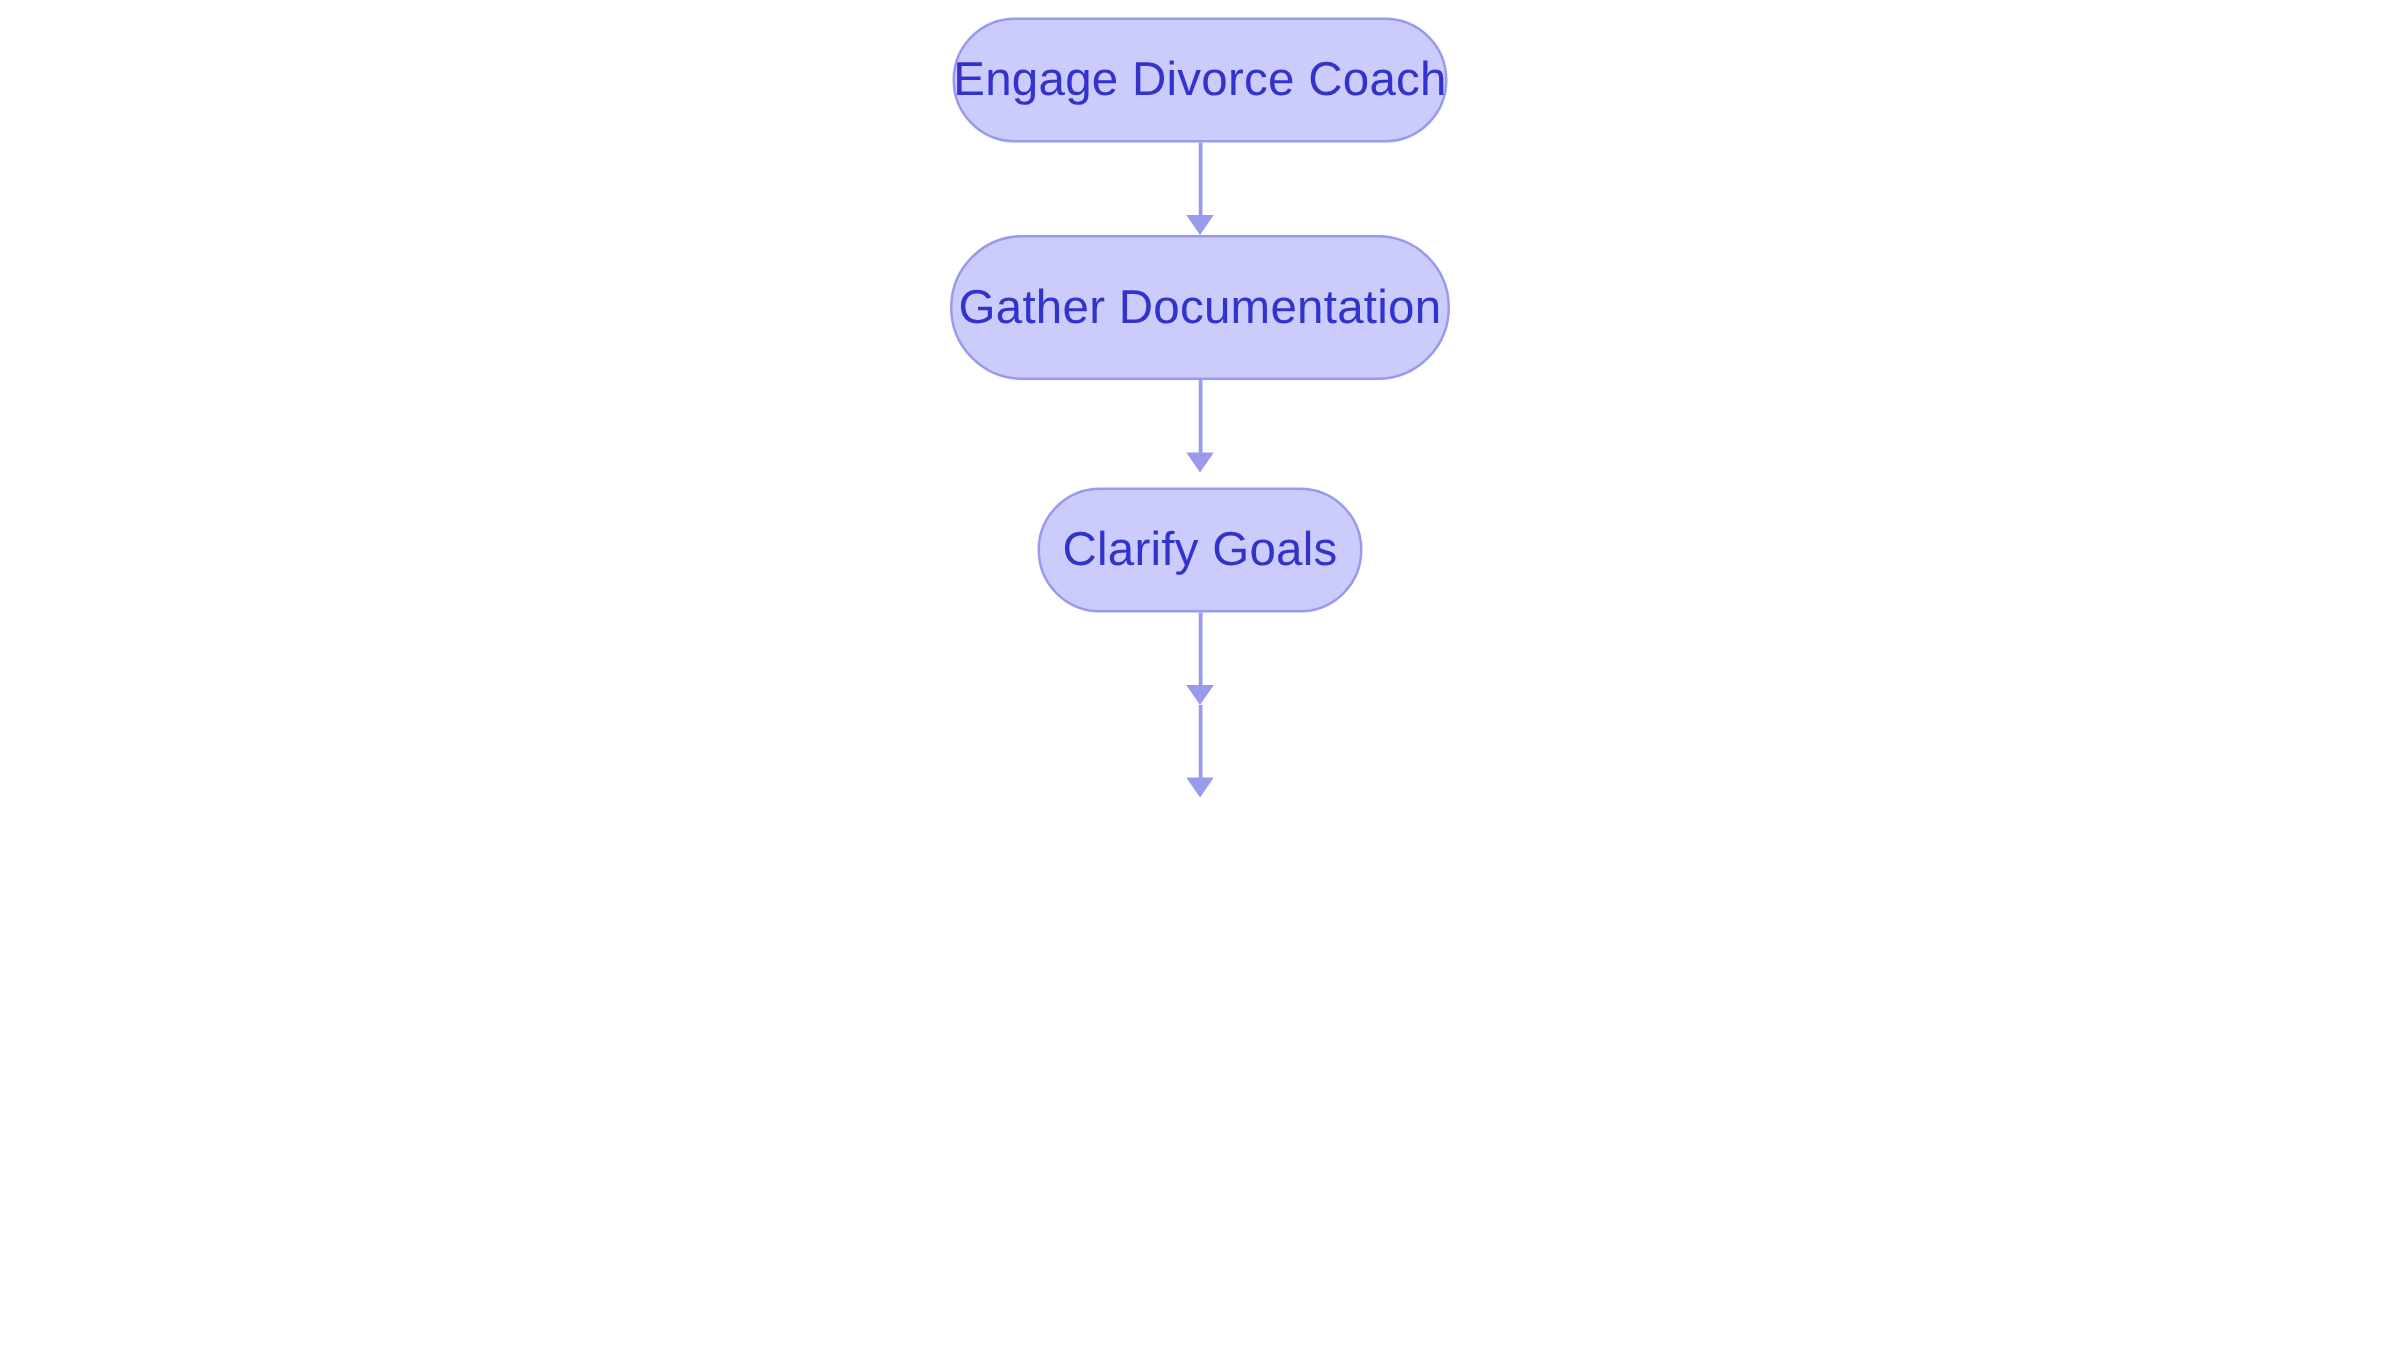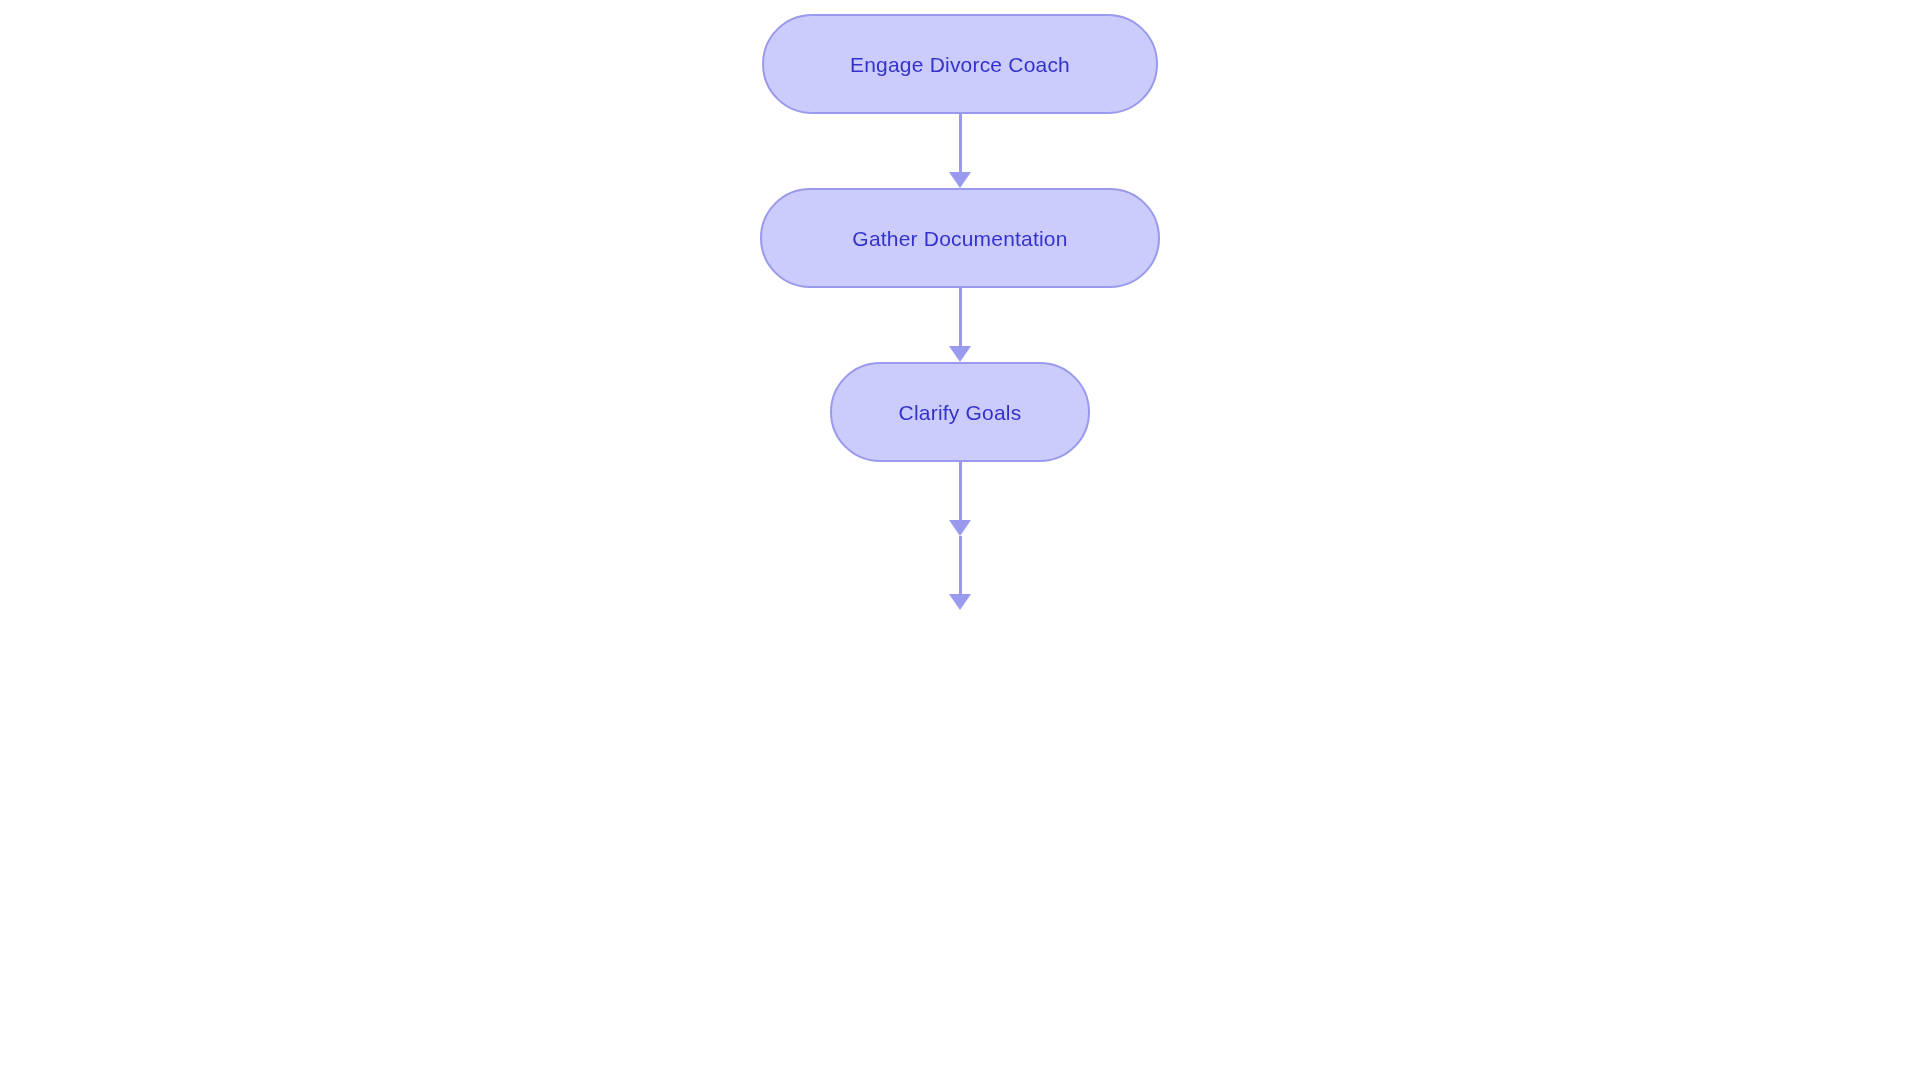--- a/index.html
+++ b/index.html
@@ -36,21 +36,21 @@
     font-size: 30px;
     font-weight: 400;
     letter-spacing: 0.2px;
     white-space: nowrap;
     line-height: 1;
     padding: 0 44px;
   }
 
   .node-label {
     color: #3333cc;
-    font-size: 21px;
+    font-size: 38px;
     white-space: nowrap;
   }
 
   
   .connector {
     position: relative;
     width: 24px;
     display: flex;
     flex-direction: column;
     align-items: center;
@@ -77,30 +77,30 @@
 
   <div class="node" style="margin-top:14px; width:396px; height:100px;">
     <span class="node-label">Engage Divorce Coach</span>
   </div>
 
   <div class="connector" style="height:74px;">
     <div class="stem"></div>
     <div class="head"></div>
   </div>
 
-  <div class="node" style="width:400px; height:100px;">
+  <div class="node" style="width:400px; height:116px;">
     <span class="node-label">Gather Documentation</span>
   </div>
 
   <div class="connector" style="height:74px;">
     <div class="stem"></div>
     <div class="head"></div>
   </div>
 
-  <div class="node" style="width:260px; height:100px;">
+  <div class="node" style="width:260px; height:100px;margin-top:12px;">
     <span class="node-label">Clarify Goals</span>
   </div>
 
   <div class="connector" style="height:74px;">
     <div class="stem"></div>
     <div class="head"></div>
   </div>
 
 
   <div class="connector" style="height:74px;">

